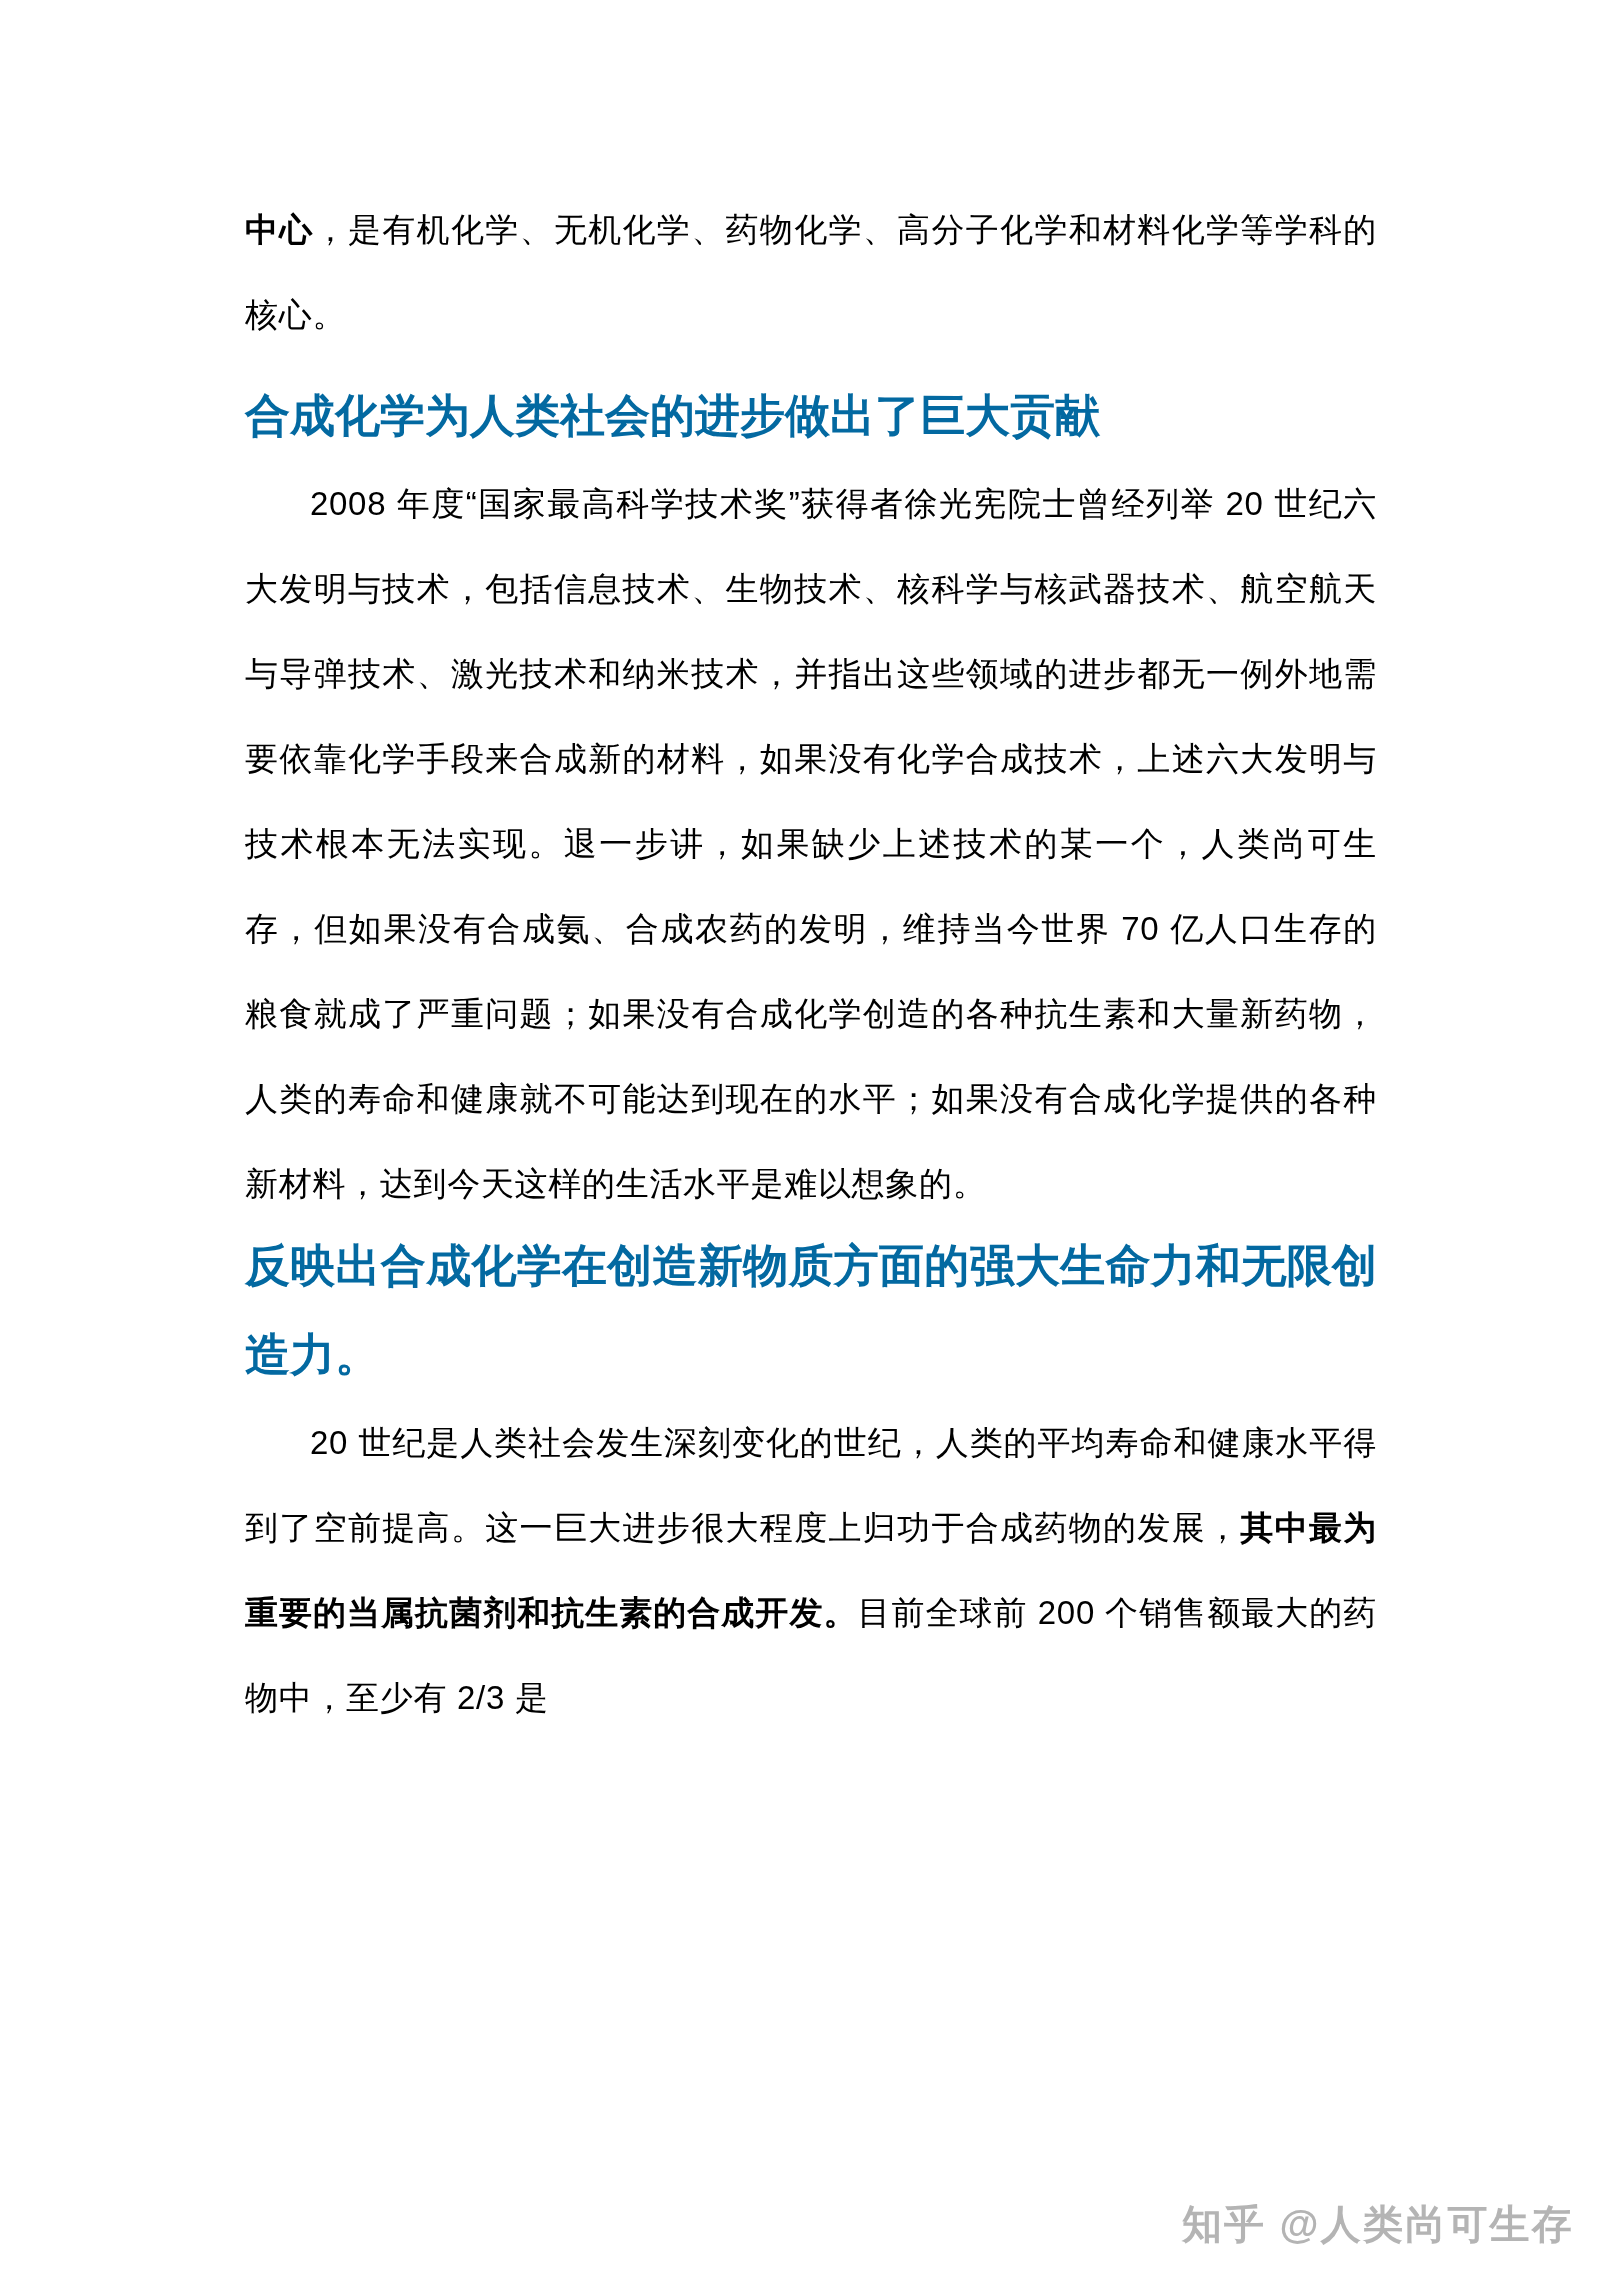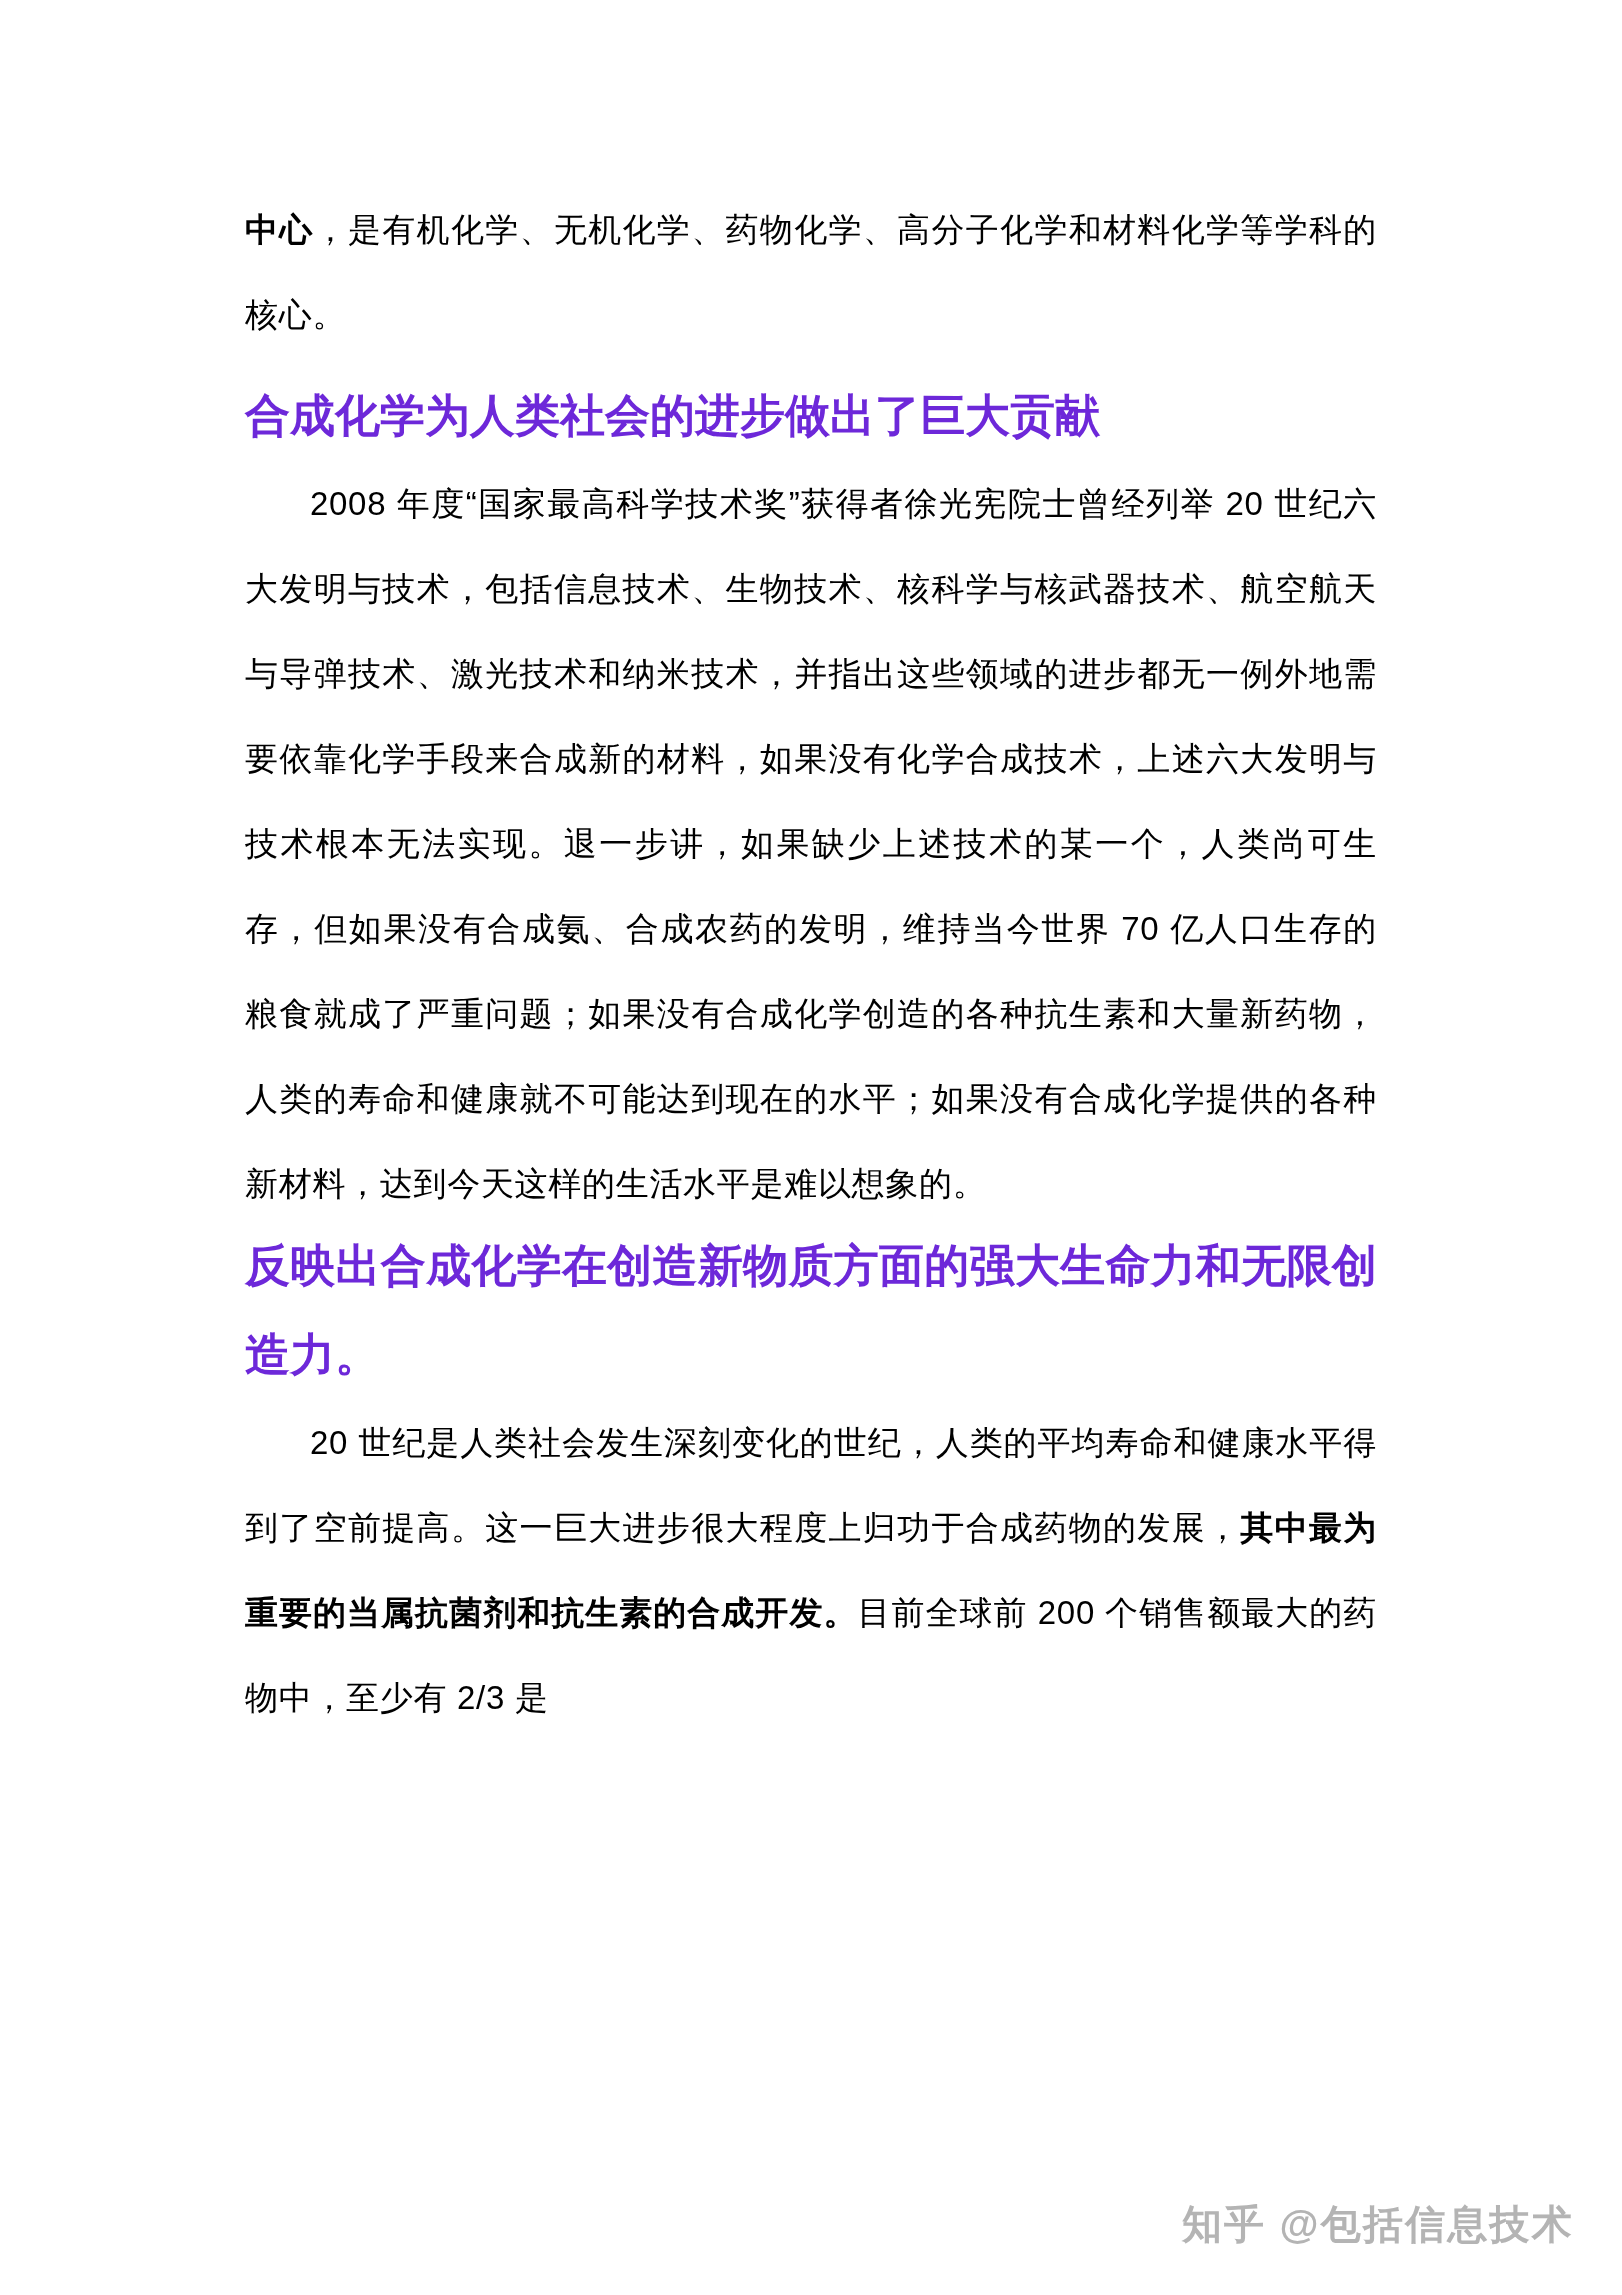--- a/index.html
+++ b/index.html
@@ -35,21 +35,21 @@
   }
   .bold {
     font-weight: bold;
   }
   .heading {
     margin: 0;
     font-family: "Liberation Serif", serif;
     font-weight: bold;
     font-size: 45px;
     line-height: 89px;
-    color: #6d28d9;
+    color: #0369a1;
     text-align: justify;
   }
   .heading-1 {
     margin-top: 15px;
   }
   .heading-2 {
     margin-top: -4.5px;
   }
   .watermark {
     position: absolute;
@@ -75,15 +75,15 @@
 
 
     <p class="body-para indent"><span>2008 年度“国家最高科学技术奖”获得者徐光宪院士曾经列举 20 世纪六大发明与技术，包括信息技术、生物技术、核科学与核武器技术、航空航天与导弹技术、激光技术和纳米技术，并指出这些领域的进步都无一例外地需要依靠化学手段来合成新的材料，如果没有化学合成技术，上述六大发明与技术根本无法实现。退一步讲，如果缺少上述技术的某一个，人类尚可生存，但如果没有合成氨、合成农药的发明，维持当今世界 70 亿人口生存的粮食就成了严重问题；如果没有合成化学创造的各种抗生素和大量新药物，人类的寿命和健康就不可能达到现在的水平；如果没有合成化学提供的各种新材料，达到今天这样的生活水平是难以想象的。</span></p>
 
     <h2 class="heading heading-2">反映出合成化学在创造新物质方面的强大生命力和无限创造力。</h2>
 
     <p class="body-para indent"><span>20 世纪是人类社会发生深刻变化的世纪，人类的平均寿命和健康水平得到了空前提高。这一巨大进步很大程度上归功于合成药物的发展，</span><span class="bold">其中最为重要的当属抗菌剂和抗生素的合成开发。</span><span>目前全球前 200 个销售额最大的药物中，至少有 2/3 是</span></p>
 
   </div>
 
-  <div class="watermark">知乎 @包括信息技术</div>
+  <div class="watermark">知乎 @人类尚可生存</div>
 </div>
 
 
 </body></html>

